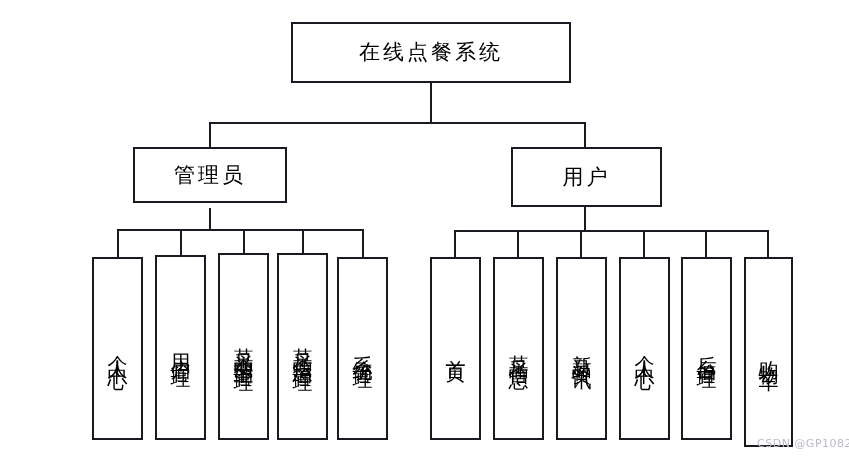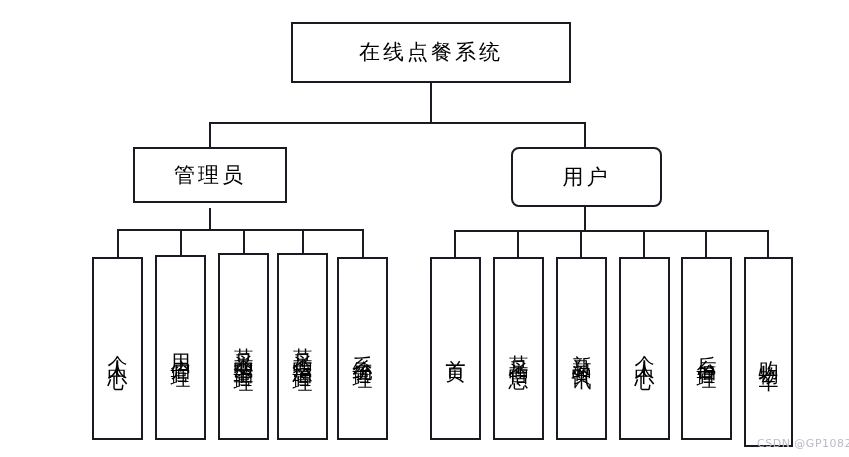--- a/index.html
+++ b/index.html
@@ -103,21 +103,21 @@
   <div class="node vert" style="left:218px; top:253px; width:51px; height:187px;">
     <span class="node-label">菜品类型管理</span>
   </div>
   <div class="node vert" style="left:277px; top:253px; width:51px; height:187px;">
     <span class="node-label">菜品信息管理</span>
   </div>
   <div class="node vert" style="left:337px; top:257px; width:51px; height:183px;">
     <span class="node-label">系统管理</span>
   </div>
 
-  <div class="node horiz" style="left:511px; top:147px; width:151px; height:60px;border-radius:8px;">
+  <div class="node horiz" style="left:511px; top:147px; width:151px; height:60px;">
     <span class="node-label">用户</span>
   </div>
   <div class="conn v" style="left:584px; top:207px; height:24px;"></div>
   <div class="conn h" style="left:454px; top:230px; width:314px;"></div>
 
   <div class="conn v" style="left:454px; top:230px; height:27px;"></div>
   <div class="conn v" style="left:517px; top:230px; height:27px;"></div>
   <div class="conn v" style="left:580px; top:230px; height:27px;"></div>
   <div class="conn v" style="left:643px; top:230px; height:27px;"></div>
   <div class="conn v" style="left:705px; top:230px; height:27px;"></div>

